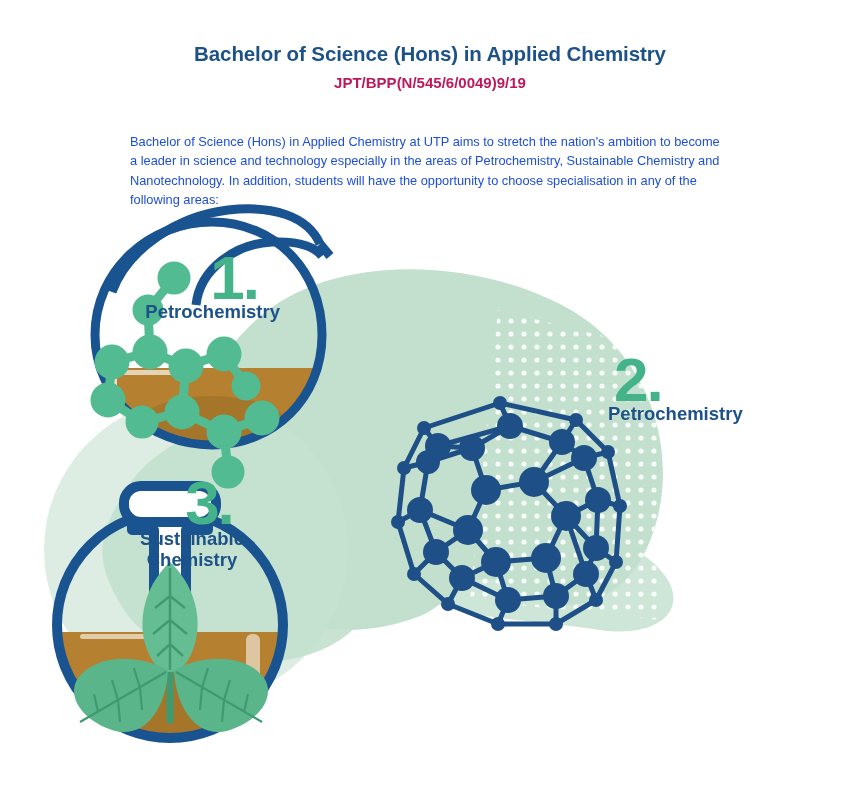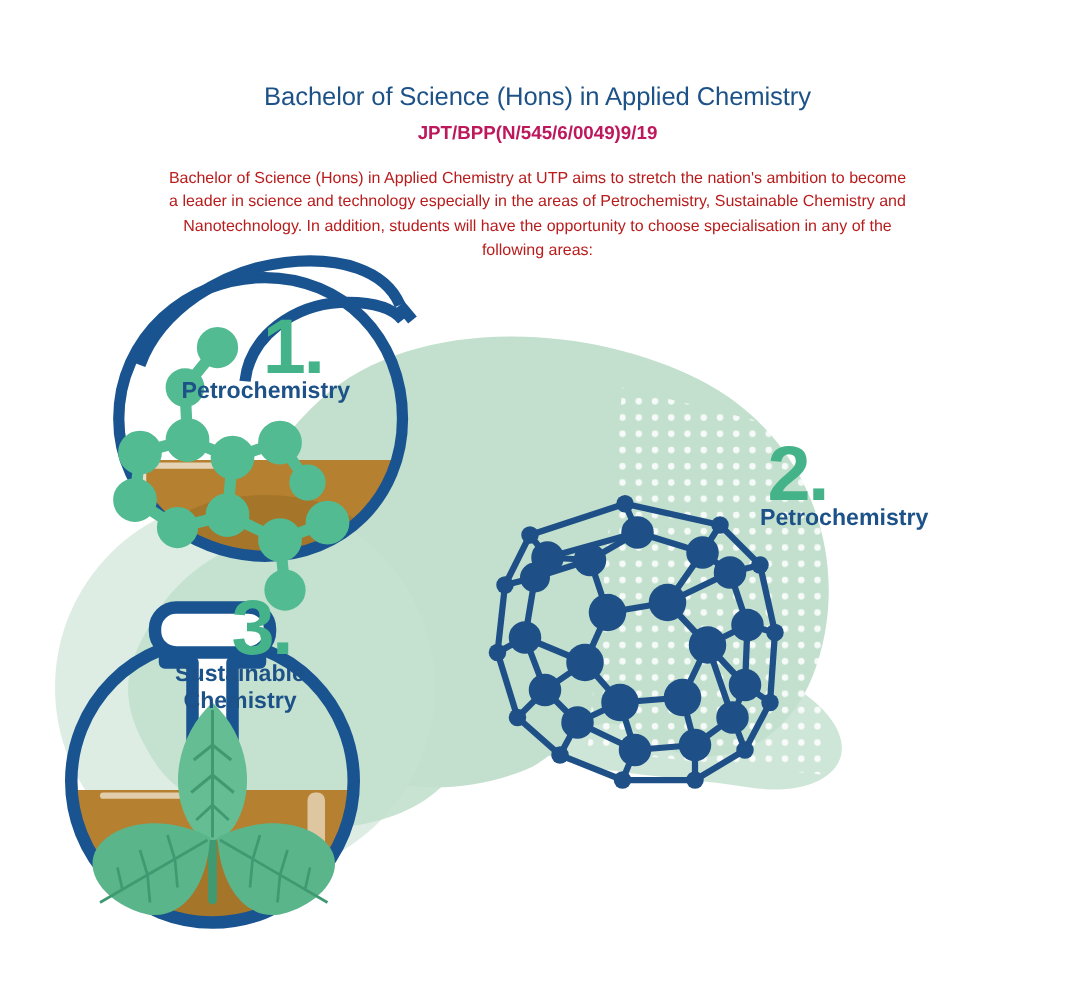--- a/index.html
+++ b/index.html
@@ -13,42 +13,42 @@
   #page {
     position: relative;
     width: 860px; height: 801px;
     background: #ffffff;
   }
 
   
   .header { position: absolute; top: 0; left: 0; width: 860px; text-align: center; }
   .prog-title {
     margin: 0;
-    padding-top: 66px;
+    padding-top: 42px;
     font-size: 20.5px;
-    font-weight: normal;
+    font-weight: bold;
     color: #1d5288;
     letter-spacing: -0.1px;
   }
   .prog-code {
     margin: 0;
     padding-top: 8px;
     font-size: 15px;
     font-weight: bold;
     color: #be185d;
   }
   .prog-desc {
     position: absolute;
     top: 119px;
     left: 130px;
     width: 600px;
     font-size: 12.8px;
     line-height: 1.52;
-    color: #b91c1c;
-    text-align: center;
+    color: #1d4ed8;
+    text-align: left;
   }
 
   
   .stage {
     position: absolute;
     top: 200px; left: 0;
     width: 860px; height: 601px;
   }
   .stage svg { display: block; }
 

